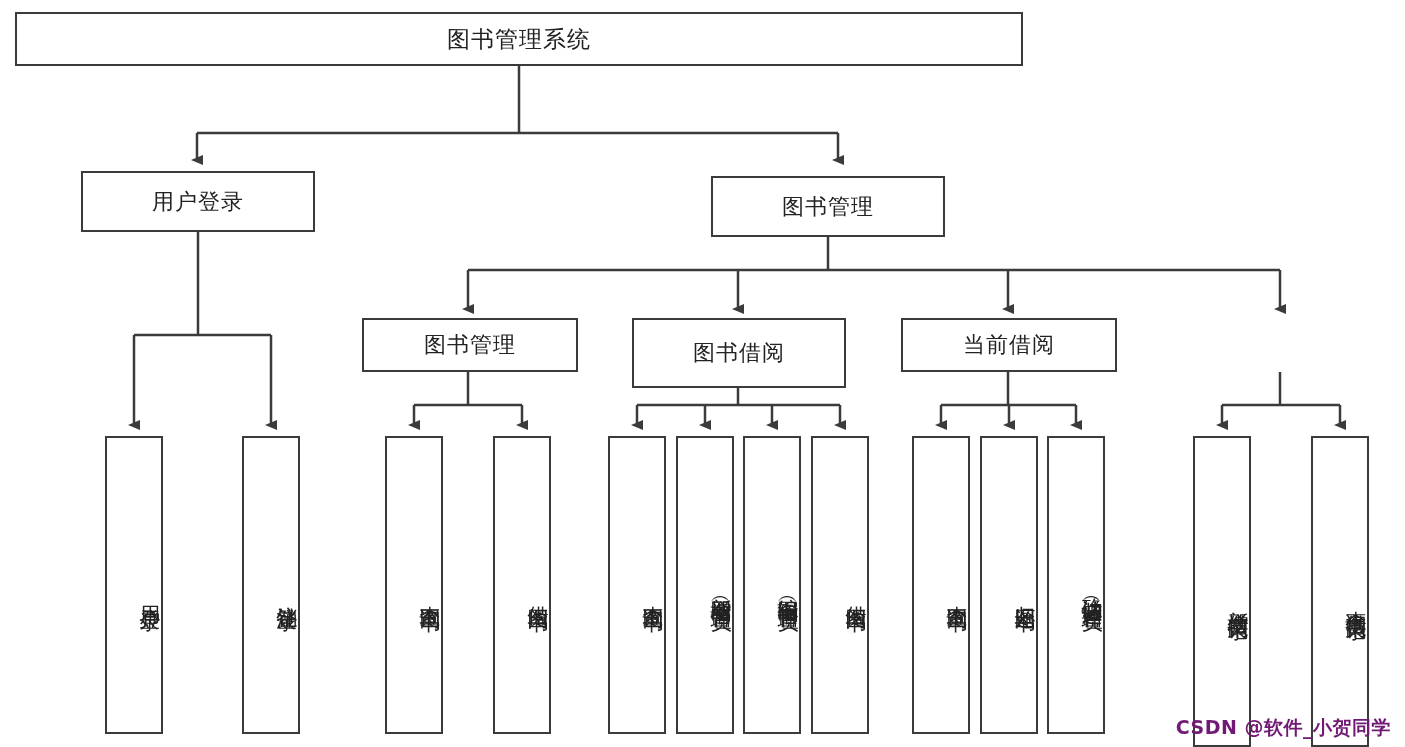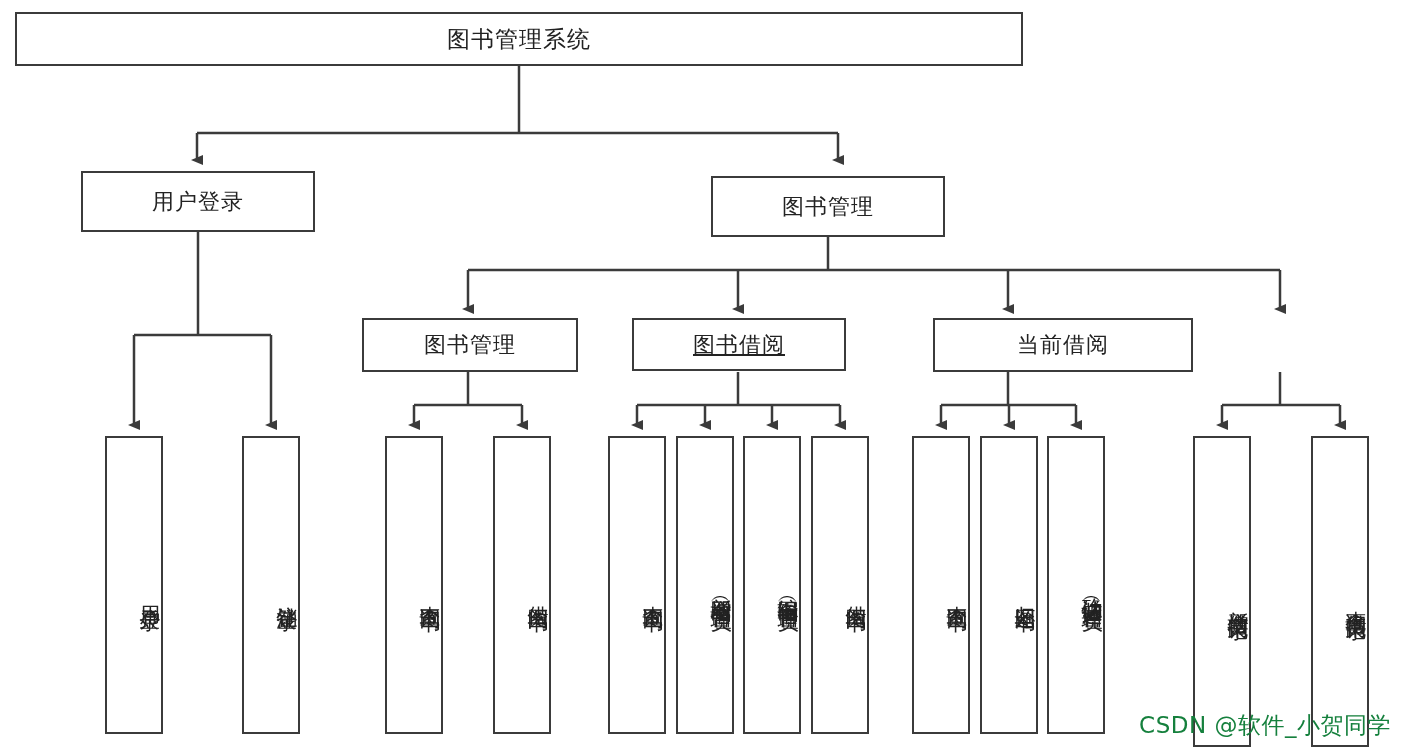--- a/index.html
+++ b/index.html
@@ -33,25 +33,26 @@
     justify-content:center;
     padding-top:16px;
     line-height:1.06;
     letter-spacing:2px;
   }
   .node.v.tall{padding-top:10px;}
 
   .watermark{
     position:absolute;
     right:14px;bottom:6px;
-    font-size:23px;
-    color:#15803d;
+    font-size:19px;
+    color:#701a75;
     letter-spacing:0.5px;
     white-space:nowrap;
     pointer-events:none;
+    font-weight:bold;
   }
 </style>
 </head>
 <body>
 
 <div id="canvas">
 
   <svg class="wires" viewBox="0 0 1405 747">
     <defs>
       <marker id="arrow" markerWidth="10" markerHeight="12" refX="3" refY="6" orient="auto" markerUnits="userSpaceOnUse">
@@ -103,23 +104,23 @@
   </svg>
 
   <div class="node h root" style="left:15px;top:12px;width:1008px;height:54px;">图书管理系统</div>
 
   <div class="node h" style="left:81px;top:171px;width:234px;height:61px;">用户登录</div>
 
   <div class="node h" style="left:711px;top:176px;width:234px;height:61px;">图书管理</div>
 
   <div class="node h" style="left:362px;top:318px;width:216px;height:54px;">图书管理</div>
 
-  <div class="node h" style="left:632px;top:318px;width:214px;height:53px;text-decoration:underline;">图书借阅</div>
+  <div class="node h" style="left:632px;top:318px;width:214px;height:70px;">图书借阅</div>
 
-  <div class="node h" style="left:901px;top:318px;width:260px;height:54px;margin-left:32px;">当前借阅</div>
+  <div class="node h" style="left:901px;top:318px;width:216px;height:54px;">当前借阅</div>
 
 
   <div class="node v" style="left:105px;top:436px;width:58px;height:298px;">用户登录</div>
 
   <div class="node v" style="left:242px;top:436px;width:58px;height:298px;">注销登录</div>
 
   <div class="node v" style="left:385px;top:436px;width:58px;height:298px;">查询图书</div>
 
   <div class="node v" style="left:493px;top:436px;width:58px;height:298px;">借阅图书</div>
 

